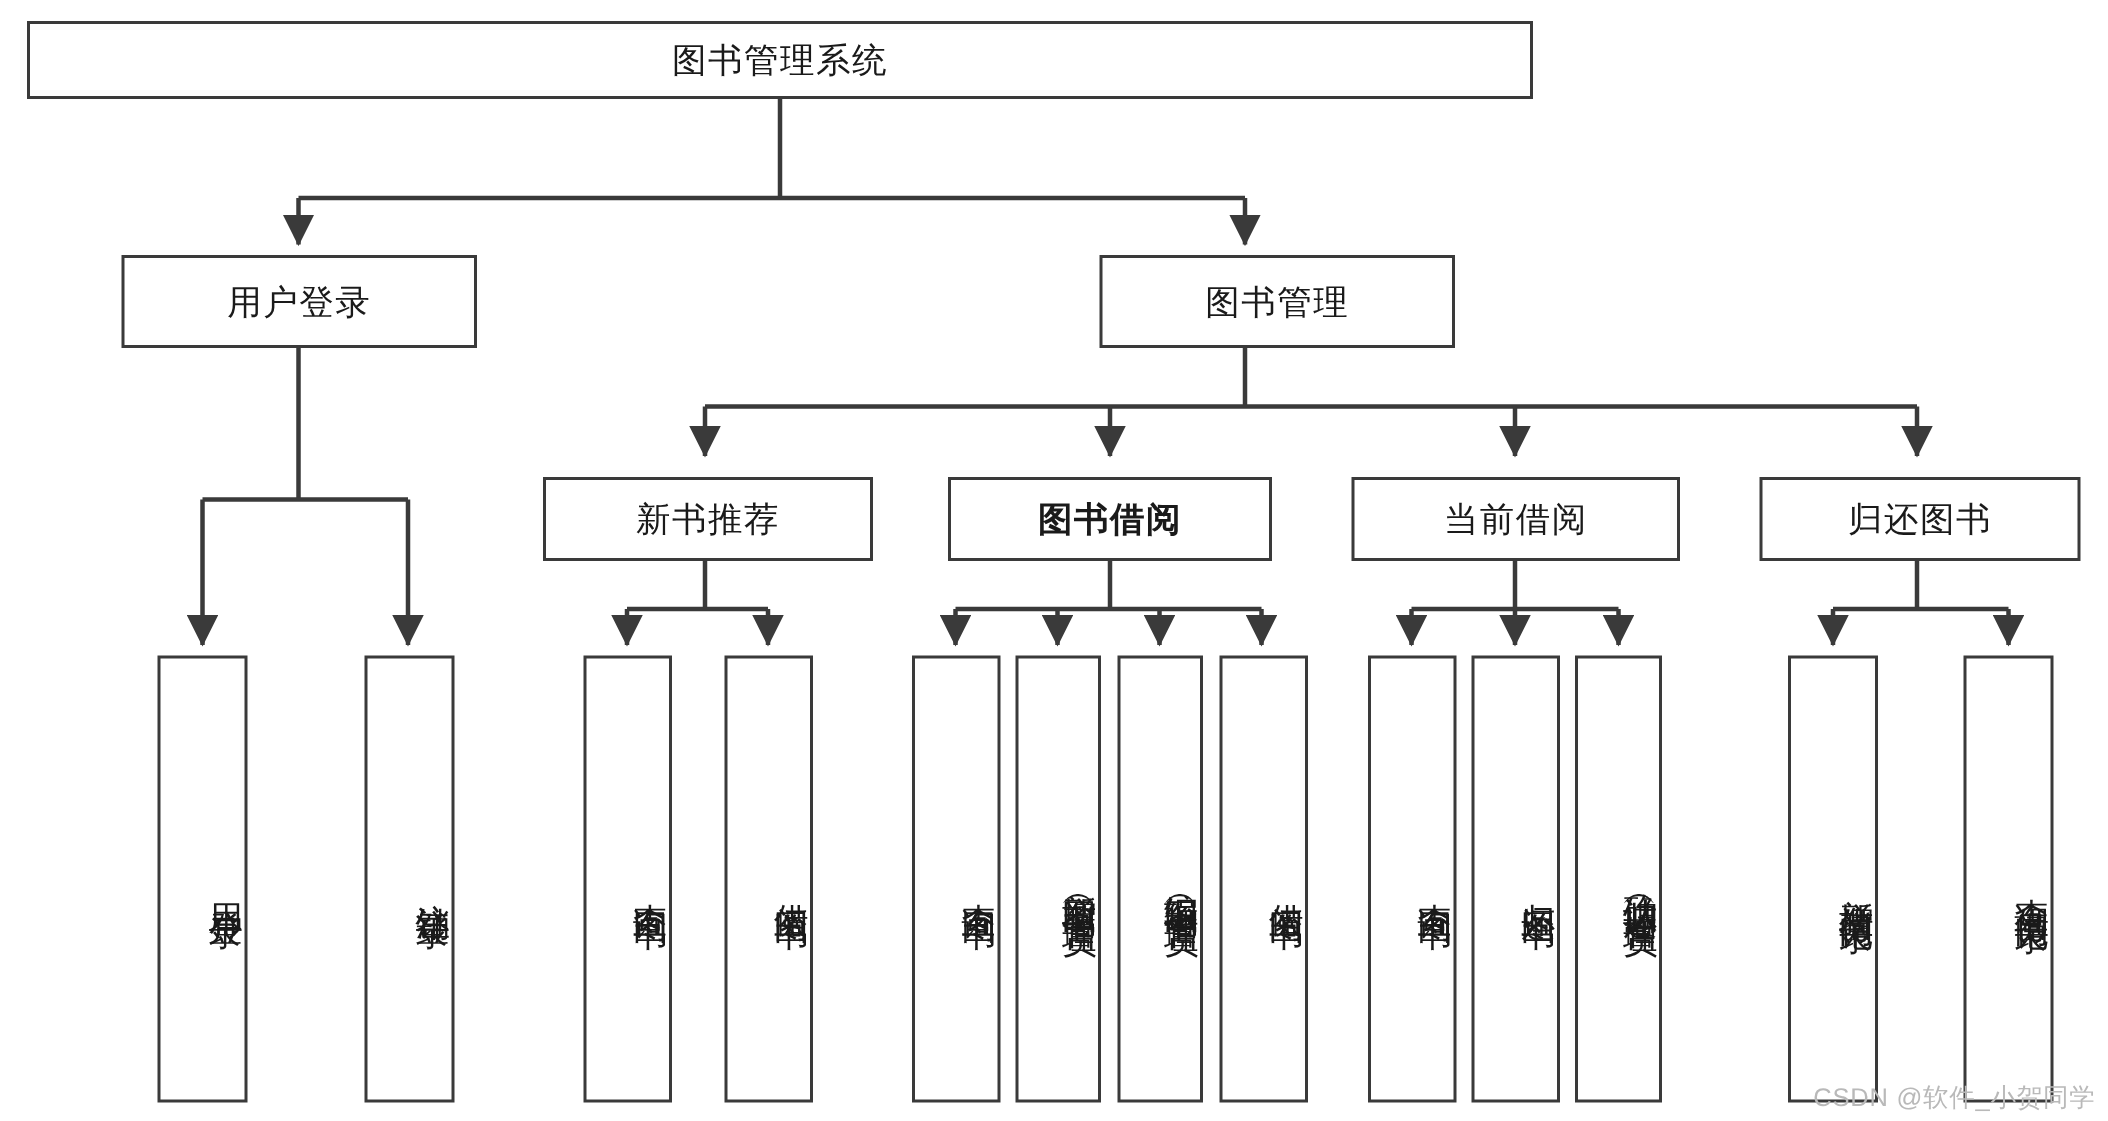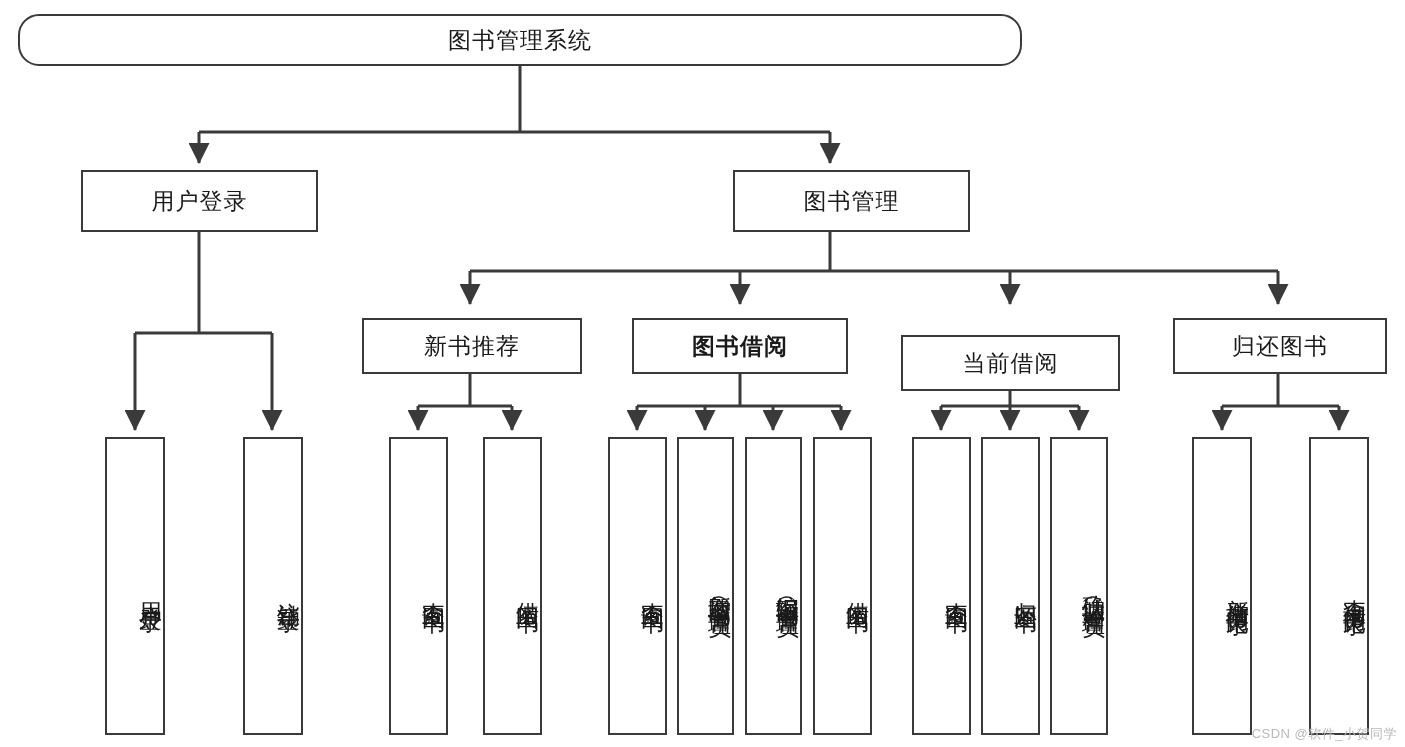--- a/index.html
+++ b/index.html
@@ -49,21 +49,21 @@
     justify-content: center;
   }
   .node-label {
     white-space: nowrap;
     line-height: 1.05;
   }
   .watermark {
     position: absolute;
     right: 8px;
     bottom: 4px;
-    font-size: 13px;
+    font-size: 17px;
     color: #b9b9b9;
     letter-spacing: 0.5px;
     white-space: nowrap;
   }
 </style>
 </head>
 <body>
 
 <div id="stage">
 
@@ -110,38 +110,38 @@
       <path d="M 1010 406 L 1010 430" marker-end="url(#arrow)"></path>
       <path d="M 1079 406 L 1079 430" marker-end="url(#arrow)"></path>
 
       <path d="M 1278 374 L 1278 406"></path>
       <path d="M 1222 406 L 1339 406"></path>
       <path d="M 1222 406 L 1222 430" marker-end="url(#arrow)"></path>
       <path d="M 1339 406 L 1339 430" marker-end="url(#arrow)"></path>
     </g>
   </svg>
 
-  <div class="node horiz" style="left:18px; top:14px; width:1004px; height:52px;border-radius:21px;">
+  <div class="node horiz" style="left:18px; top:14px; width:1004px; height:52px;">
     <span class="node-label">图书管理系统</span>
   </div>
 
   <div class="node horiz" style="left:81px; top:170px; width:237px; height:62px;">
     <span class="node-label">用户登录</span>
   </div>
   <div class="node horiz" style="left:733px; top:170px; width:237px; height:62px;">
     <span class="node-label">图书管理</span>
   </div>
 
   <div class="node horiz" style="left:362px; top:318px; width:220px; height:56px;">
     <span class="node-label">新书推荐</span>
   </div>
   <div class="node horiz" style="left:632px; top:318px; width:216px; height:56px;font-weight:bold;">
     <span class="node-label">图书借阅</span>
   </div>
-  <div class="node horiz" style="left:901px; top:318px; width:219px; height:56px;margin-top:17px;">
+  <div class="node horiz" style="left:901px; top:318px; width:219px; height:56px;">
     <span class="node-label">当前借阅</span>
   </div>
   <div class="node horiz" style="left:1173px; top:318px; width:214px; height:56px;">
     <span class="node-label">归还图书</span>
   </div>
 
   <div class="node vert" style="left:105px; top:437px; width:60px; height:298px;">
     <span class="node-label">用户登录</span>
   </div>
   <div class="node vert" style="left:243px; top:437px; width:60px; height:298px;">

